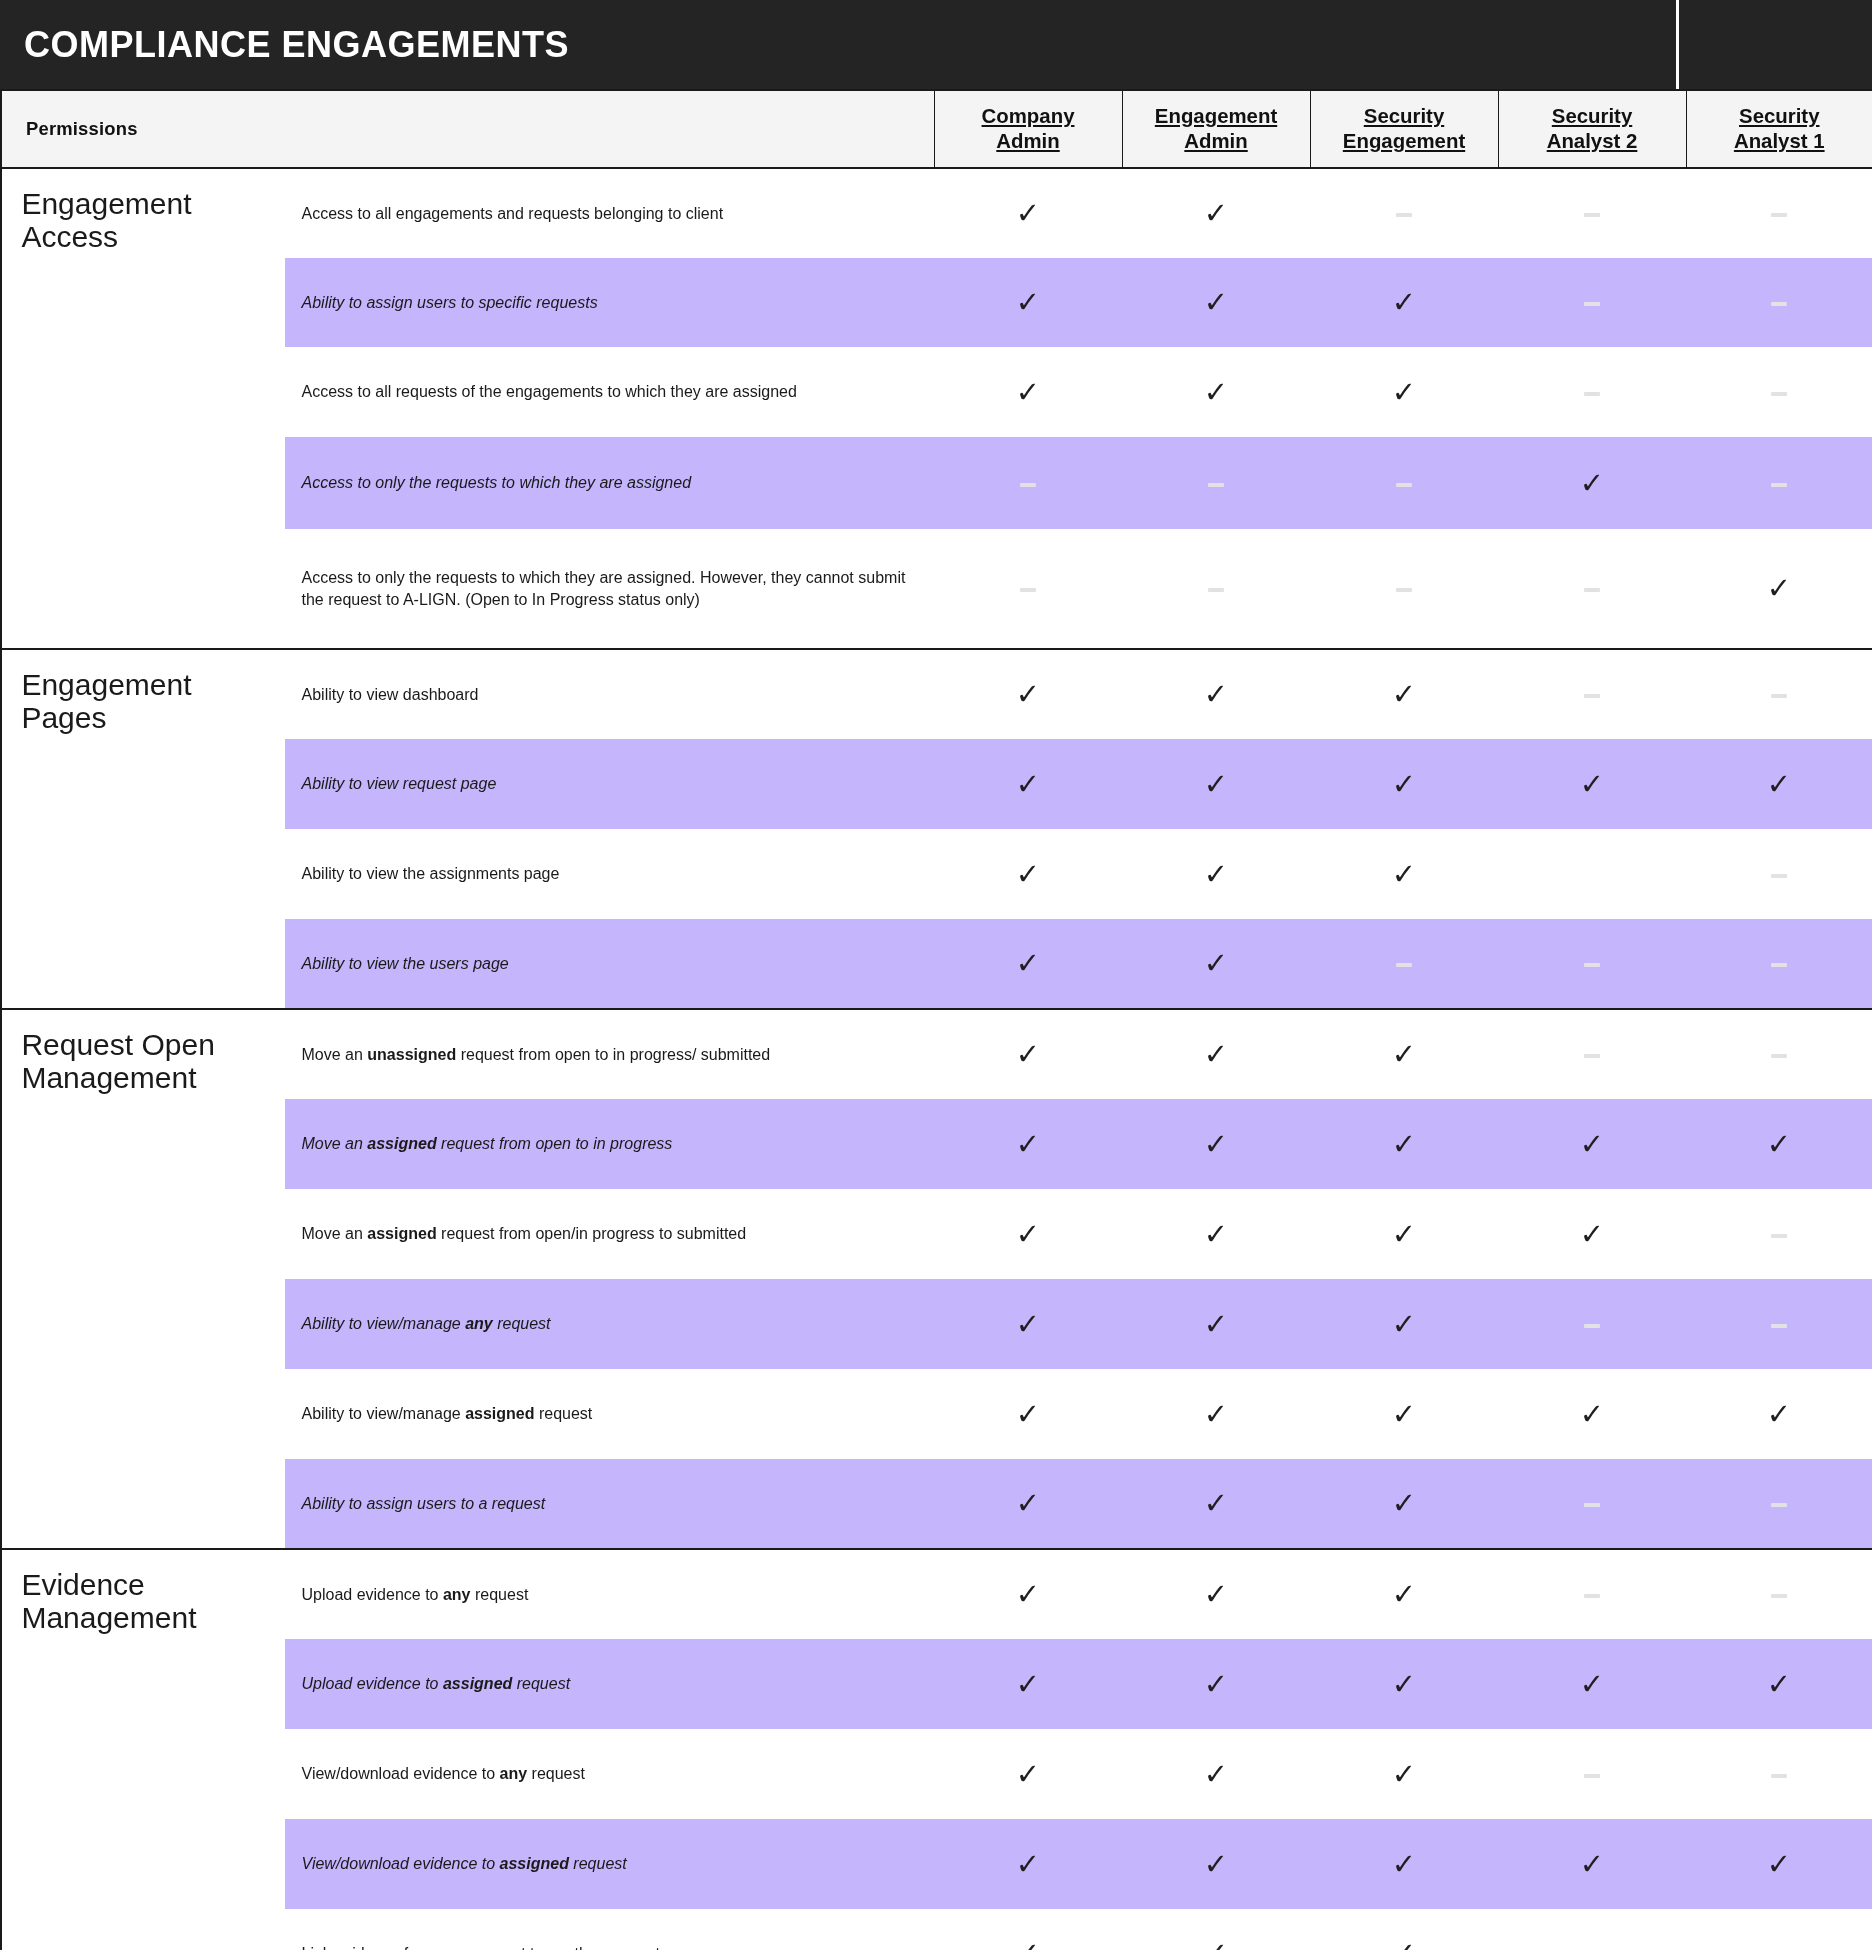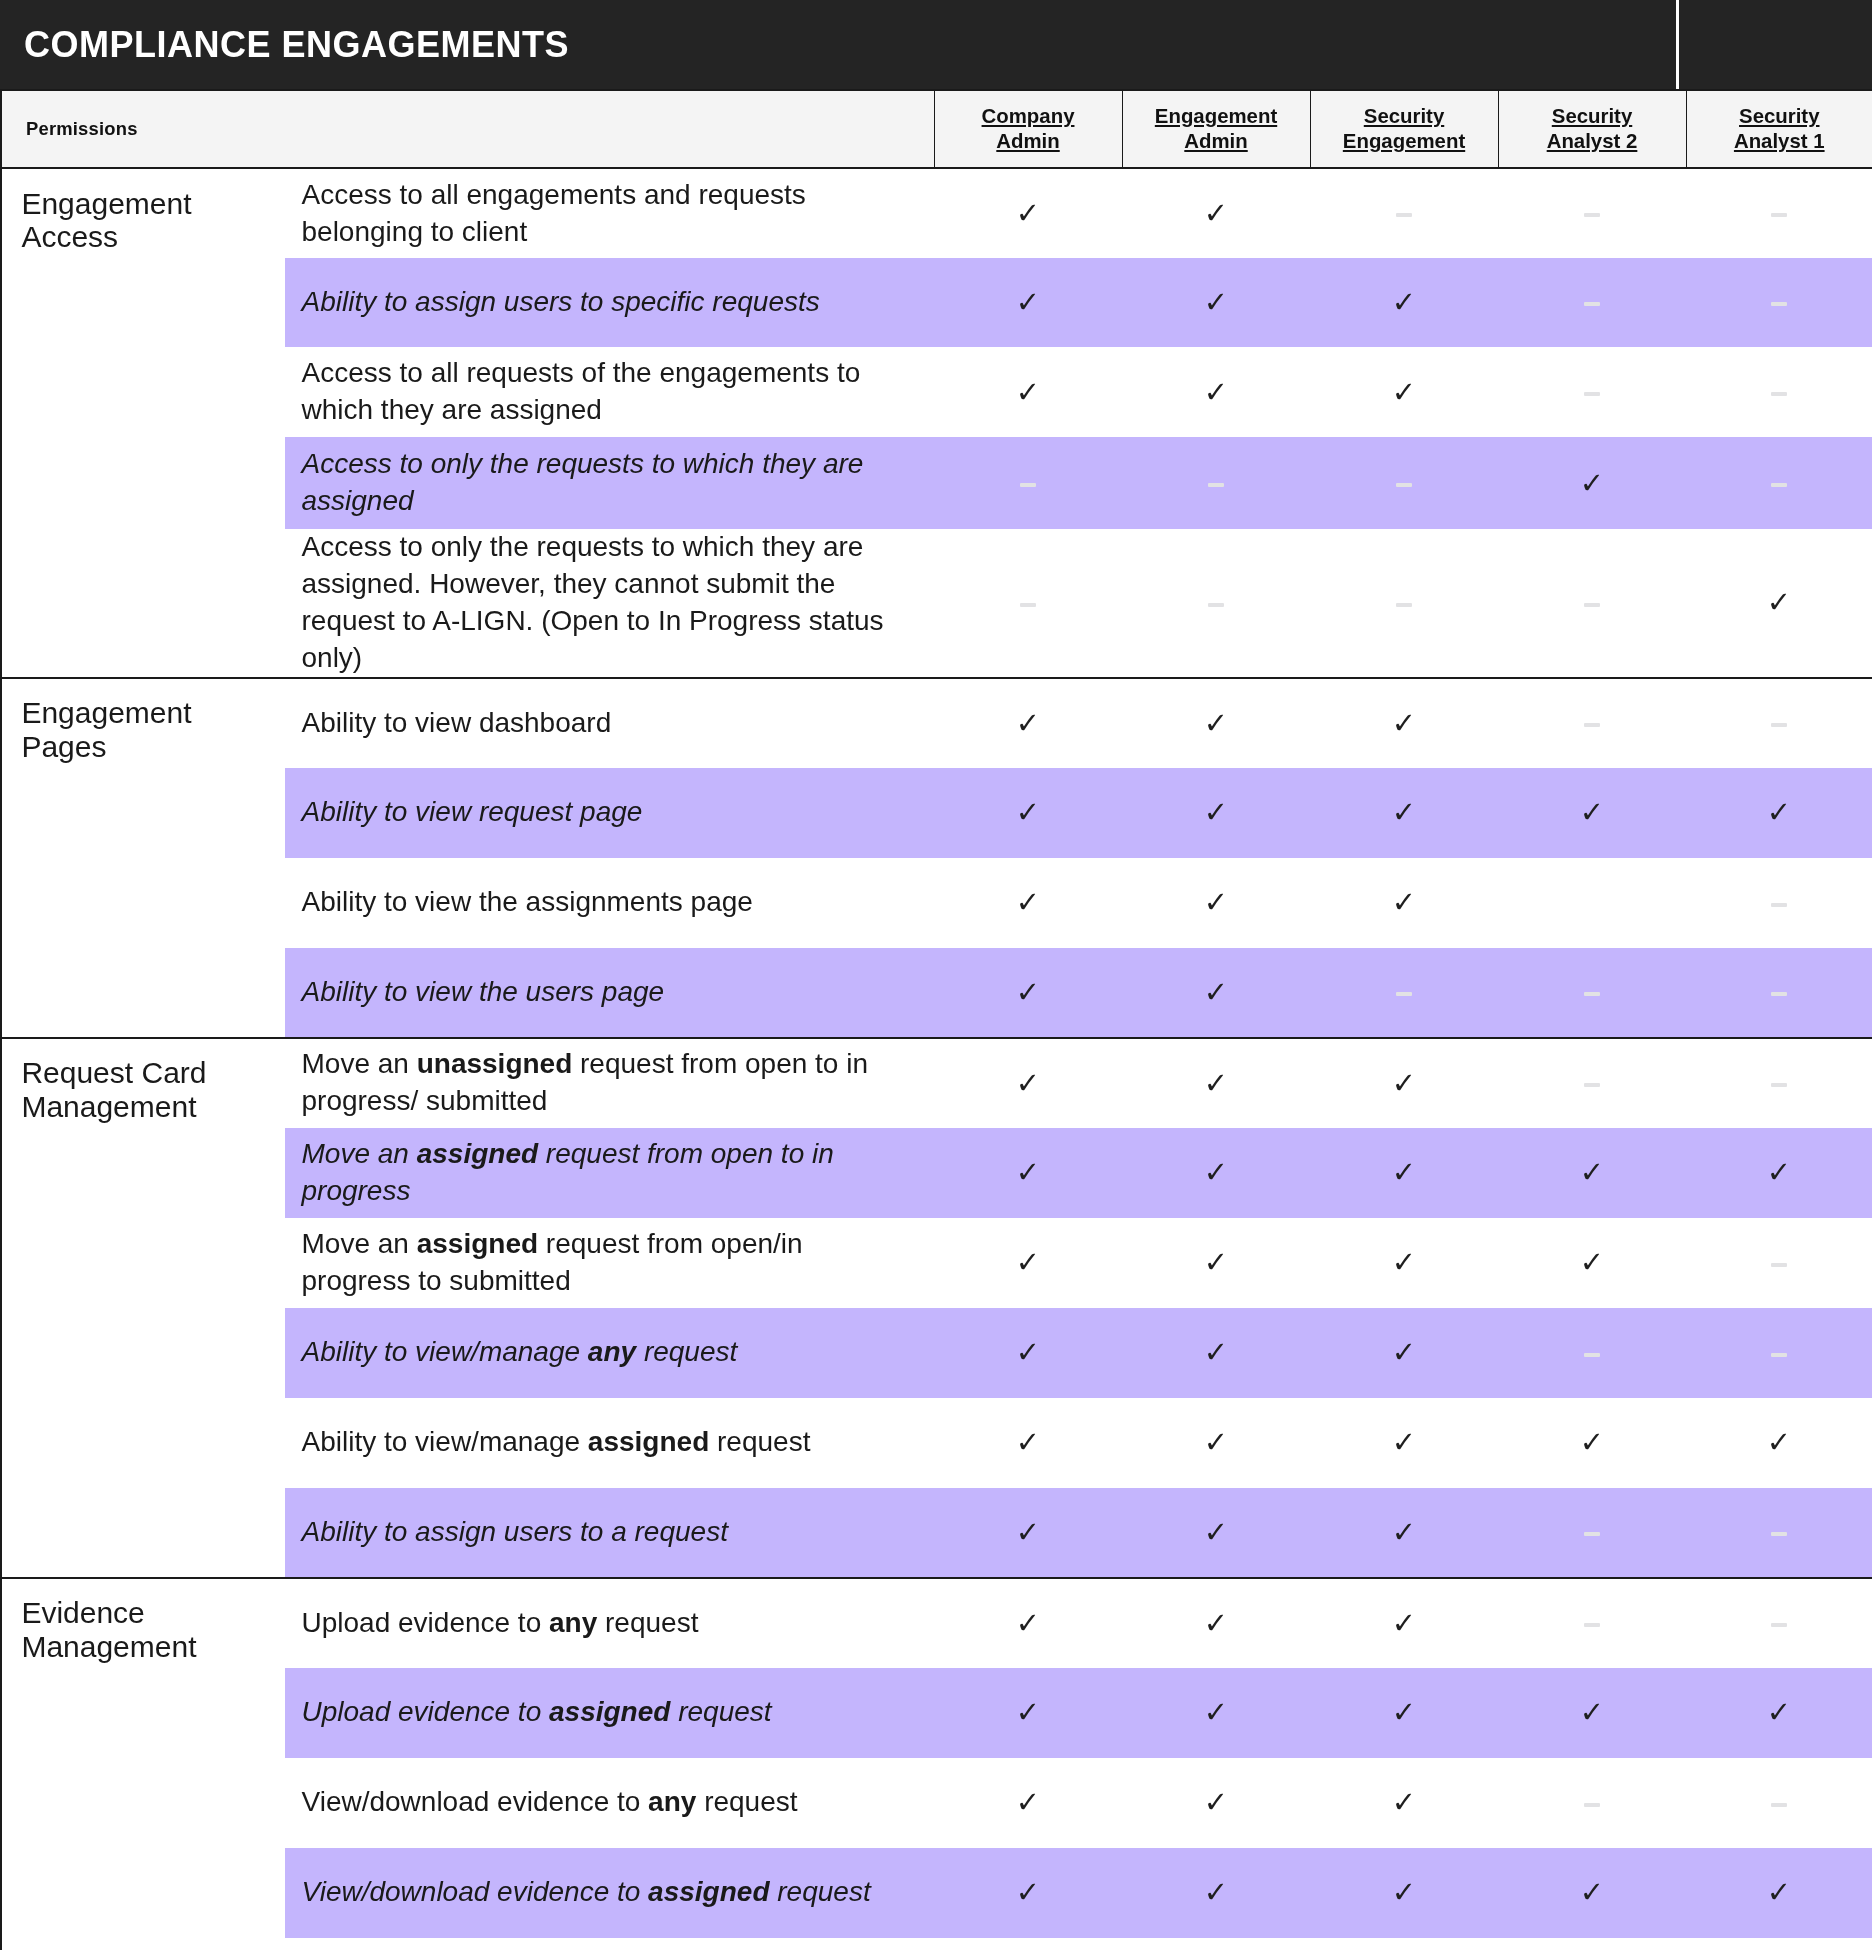--- a/index.html
+++ b/index.html
@@ -105,21 +105,21 @@
   td.group-cell {
     vertical-align: top;
     font-size: 30px;
     color: #1a1a1a;
     line-height: 1.12;
     padding: 17.5px 9.7px 0 19.4px;
     background: #ffffff;
   }
 
   td.perm-cell {
-    font-size: 28px;
+    font-size: 16px;
     color: #1a1a1a;
     line-height: 1.32;
     padding: 0 23px 0 16.5px;
   }
   td.perm-cell b { font-weight: bold; }
 
   td.mark-cell {
     text-align: center;
     font-size: 29px;
     color: #1a1a1a;
@@ -245,21 +245,21 @@
         </tr>
         <tr class="shaded" style="height: 90px; padding-left: 16px;">
           <td class="perm-cell">Ability to view the users page</td>
           <td class="mark-cell"><span class="check">✓</span></td>
           <td class="mark-cell"><span class="check">✓</span></td>
           <td class="mark-cell"><span class="dash"></span></td>
           <td class="mark-cell"><span class="dash"></span></td>
           <td class="mark-cell"><span class="dash"></span></td>
         </tr>
         <tr class=" section-start" style="height: 90px;">
-          <td class="group-cell" rowspan="6">Request Card Management</td>
+          <td class="group-cell" rowspan="6">Request Open Management</td>
           <td class="perm-cell">Move an <b>unassigned</b> request from open to in progress/ submitted</td>
           <td class="mark-cell"><span class="check">✓</span></td>
           <td class="mark-cell"><span class="check">✓</span></td>
           <td class="mark-cell"><span class="check">✓</span></td>
           <td class="mark-cell"><span class="dash"></span></td>
           <td class="mark-cell"><span class="dash"></span></td>
         </tr>
         <tr class="shaded" style="height: 90px;">
           <td class="perm-cell">Move an <b>assigned</b> request from open to in progress</td>
           <td class="mark-cell"><span class="check">✓</span></td>

